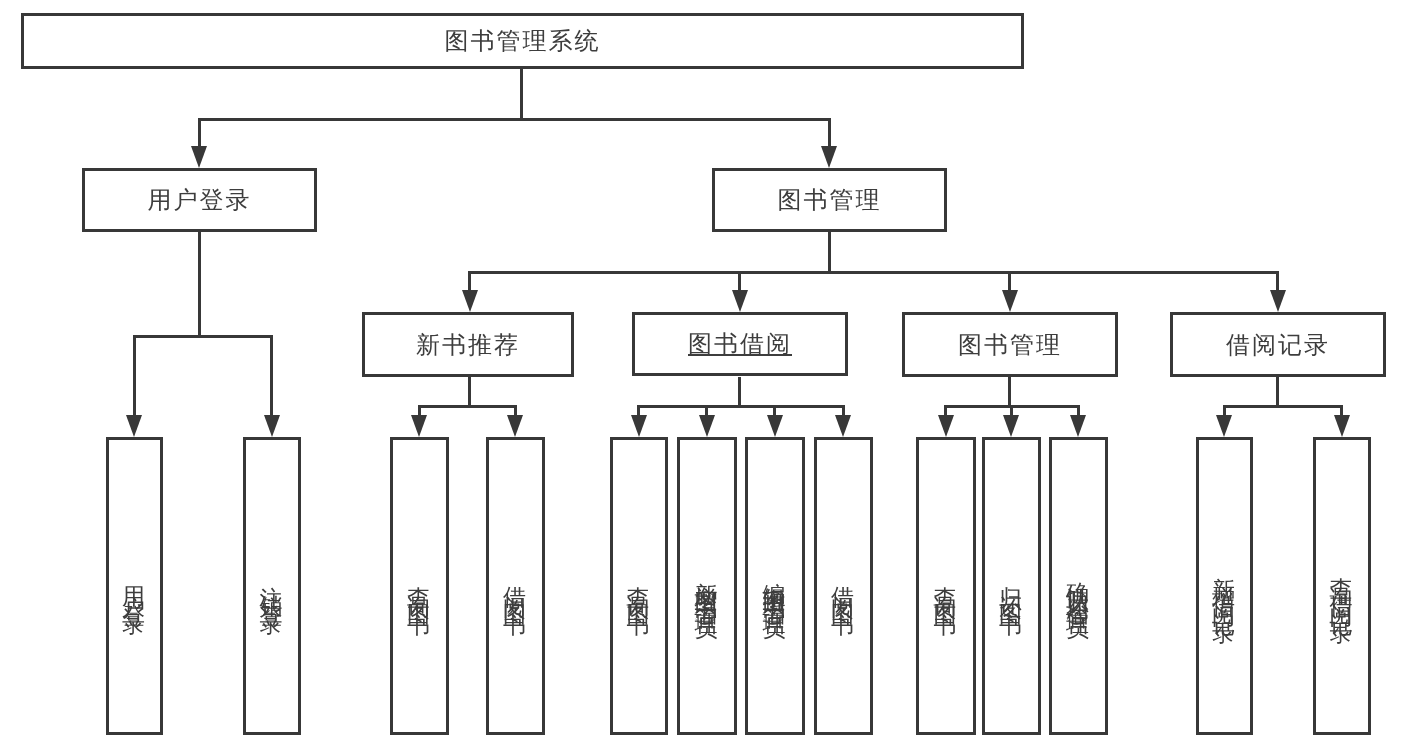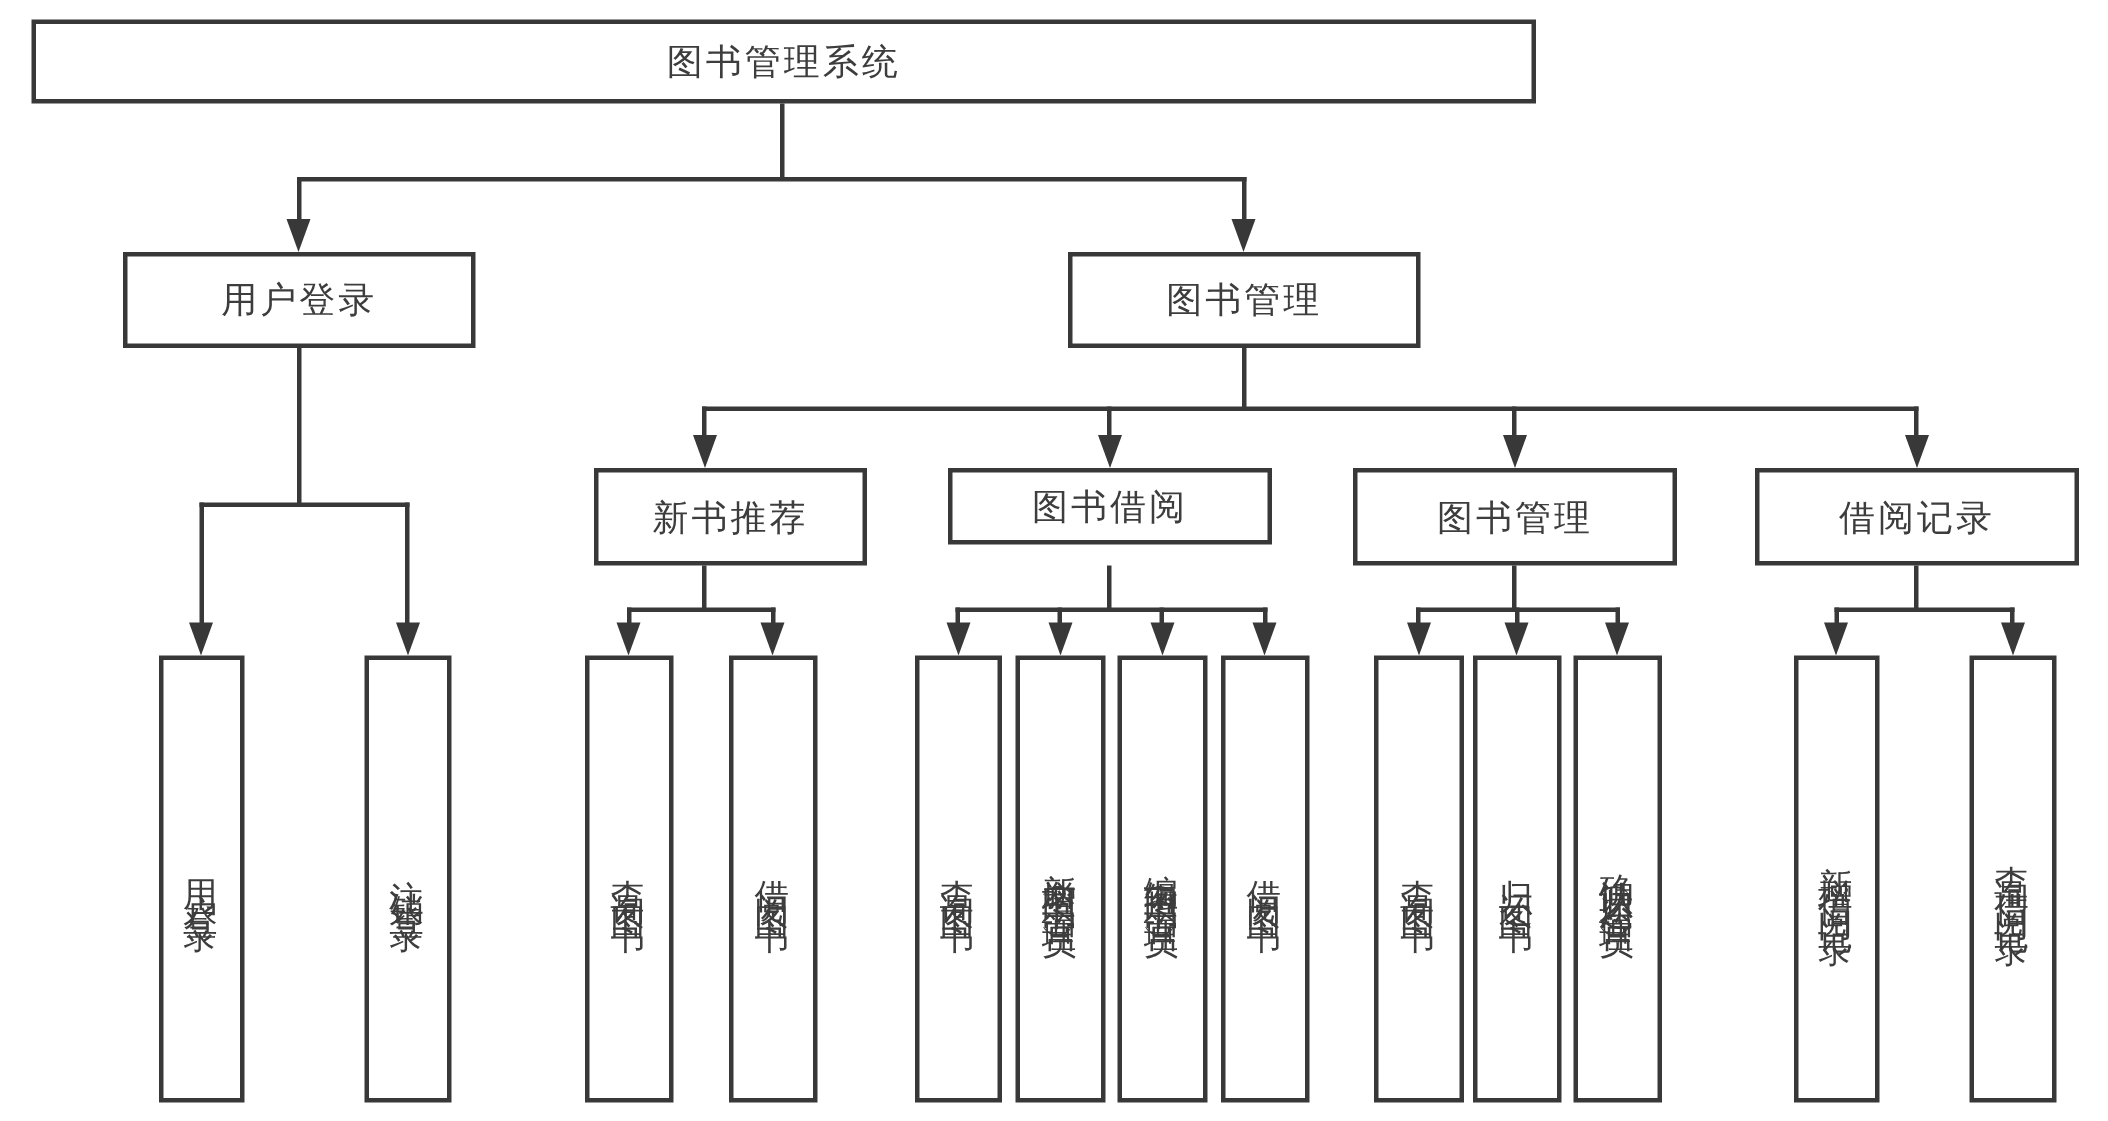--- a/index.html
+++ b/index.html
@@ -64,22 +64,22 @@
   <div class="hline" style="left:468px;top:271px;width:811px;"></div>
   <div class="vline" style="left:468px;top:271px;height:21px;"></div>
   <div class="arrow" style="left:462px;top:290px;"></div>
   <div class="vline" style="left:738px;top:271px;height:21px;"></div>
   <div class="arrow" style="left:732px;top:290px;"></div>
   <div class="vline" style="left:1008px;top:271px;height:21px;"></div>
   <div class="arrow" style="left:1002px;top:290px;"></div>
   <div class="vline" style="left:1276px;top:271px;height:21px;"></div>
   <div class="arrow" style="left:1270px;top:290px;"></div>
 
-  <div class="box" style="left:362px;top:312px;width:182px;height:65px;margin-left:34px;">新书推荐</div>
-  <div class="box" style="left:632px;top:312px;width:216px;height:51px;">图书借阅</div>
+  <div class="box" style="left:362px;top:312px;width:212px;height:65px;">新书推荐</div>
+  <div class="box" style="left:632px;top:312px;width:216px;height:64px;text-decoration:underline;">图书借阅</div>
   <div class="box" style="left:902px;top:312px;width:216px;height:65px;">图书管理</div>
   <div class="box" style="left:1170px;top:312px;width:216px;height:65px;">借阅记录</div>
 
   <div class="vline" style="left:468px;top:377px;height:31px;"></div>
   <div class="vline" style="left:738px;top:377px;height:31px;"></div>
   <div class="vline" style="left:1008px;top:377px;height:31px;"></div>
   <div class="vline" style="left:1276px;top:377px;height:31px;"></div>
 
   <div class="hline" style="left:418px;top:405px;width:99px;"></div>
   <div class="vline" style="left:418px;top:405px;height:12px;"></div>

